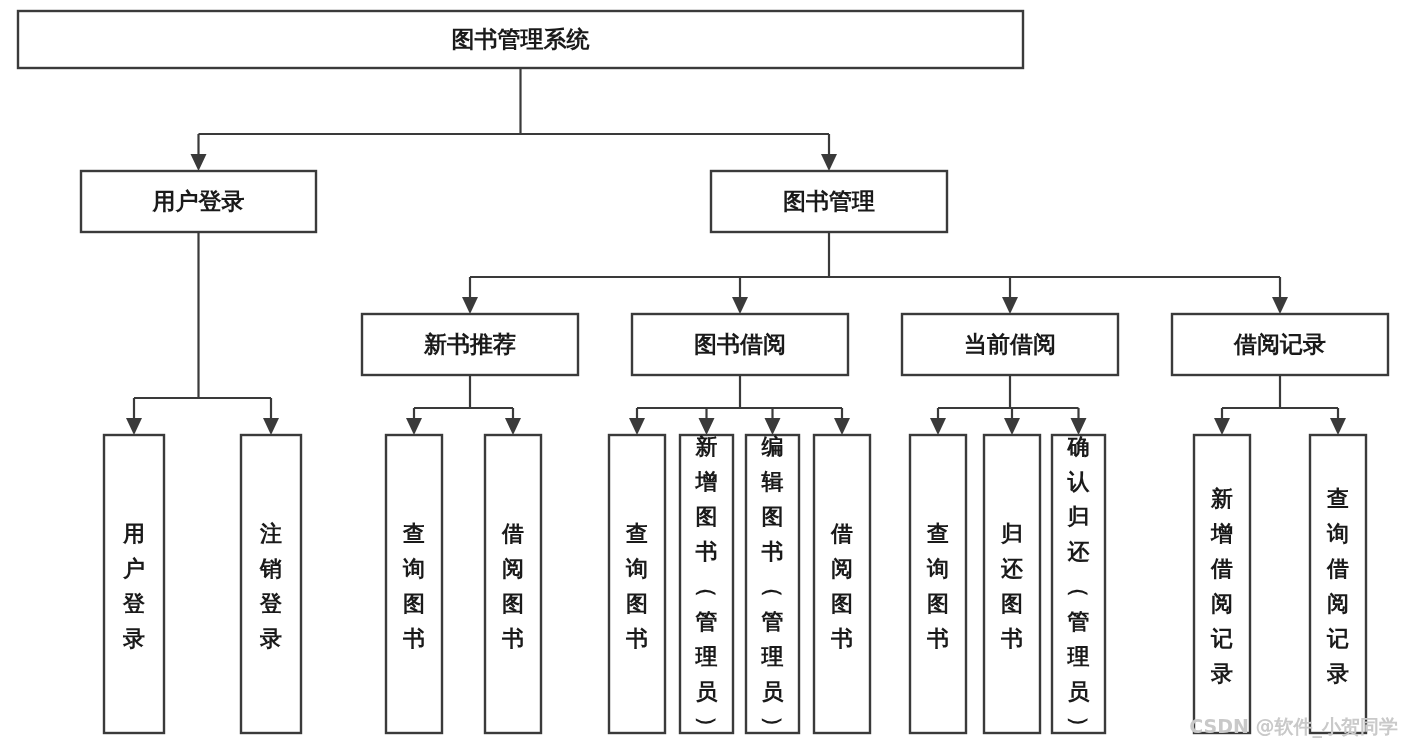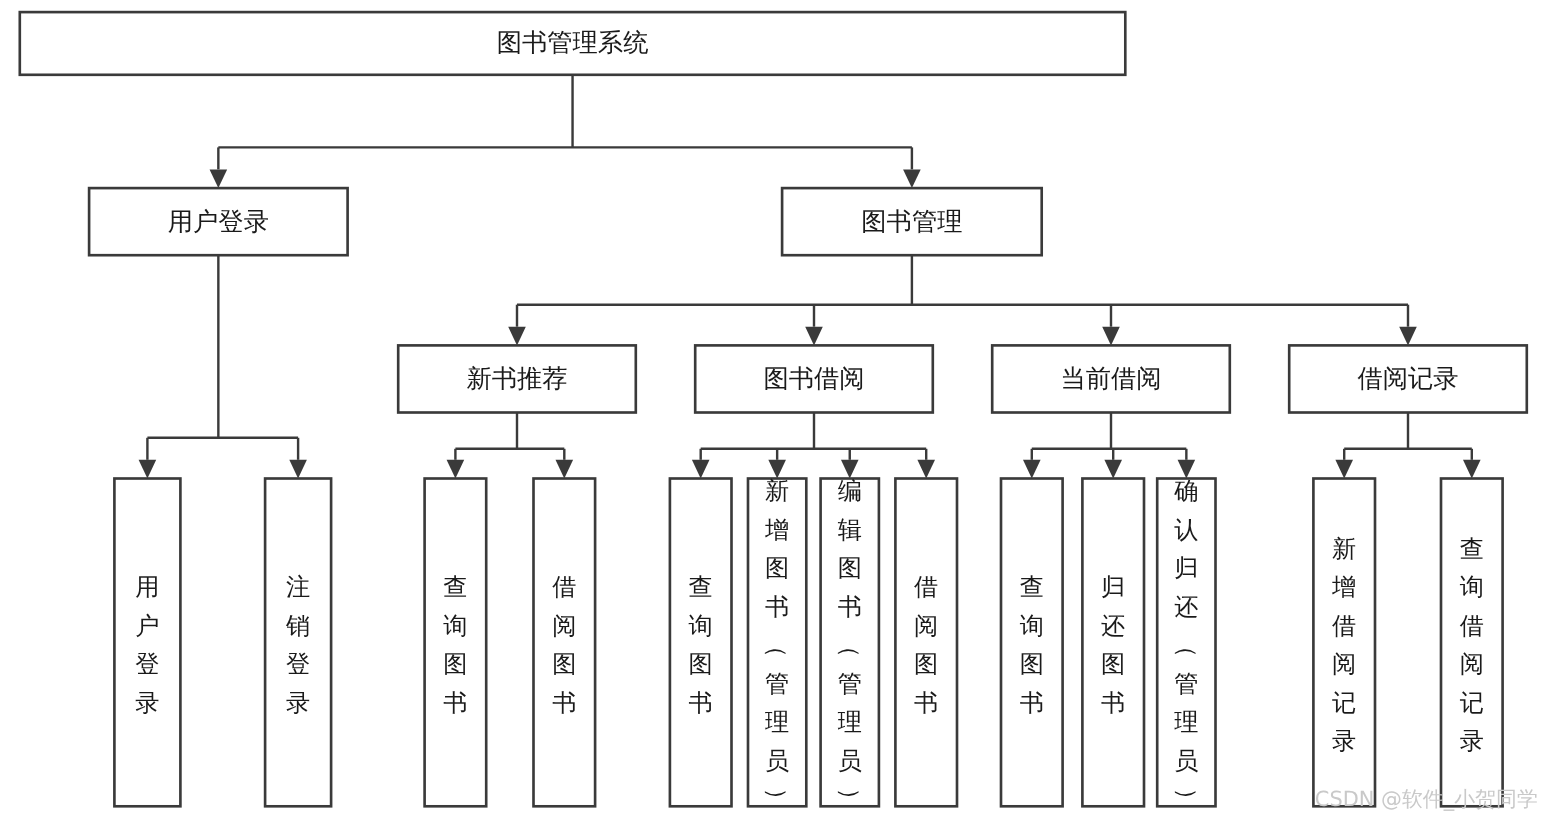--- a/index.html
+++ b/index.html
@@ -13,20 +13,21 @@
     position: relative;
     font-family: "DejaVu Sans", "Liberation Sans", sans-serif;
     overflow: hidden;
   }
   #diagram-root {
     position: absolute;
     left: 0;
     top: 0;
     width: 1405px;
     height: 747px;
+    font-weight: bold;
   }
   .node-box {
     fill: #ffffff;
     stroke: #3a3a3a;
     stroke-width: 2.4;
   }
   .edge-line {
     stroke: #3a3a3a;
     stroke-width: 2.2;
     fill: none;

